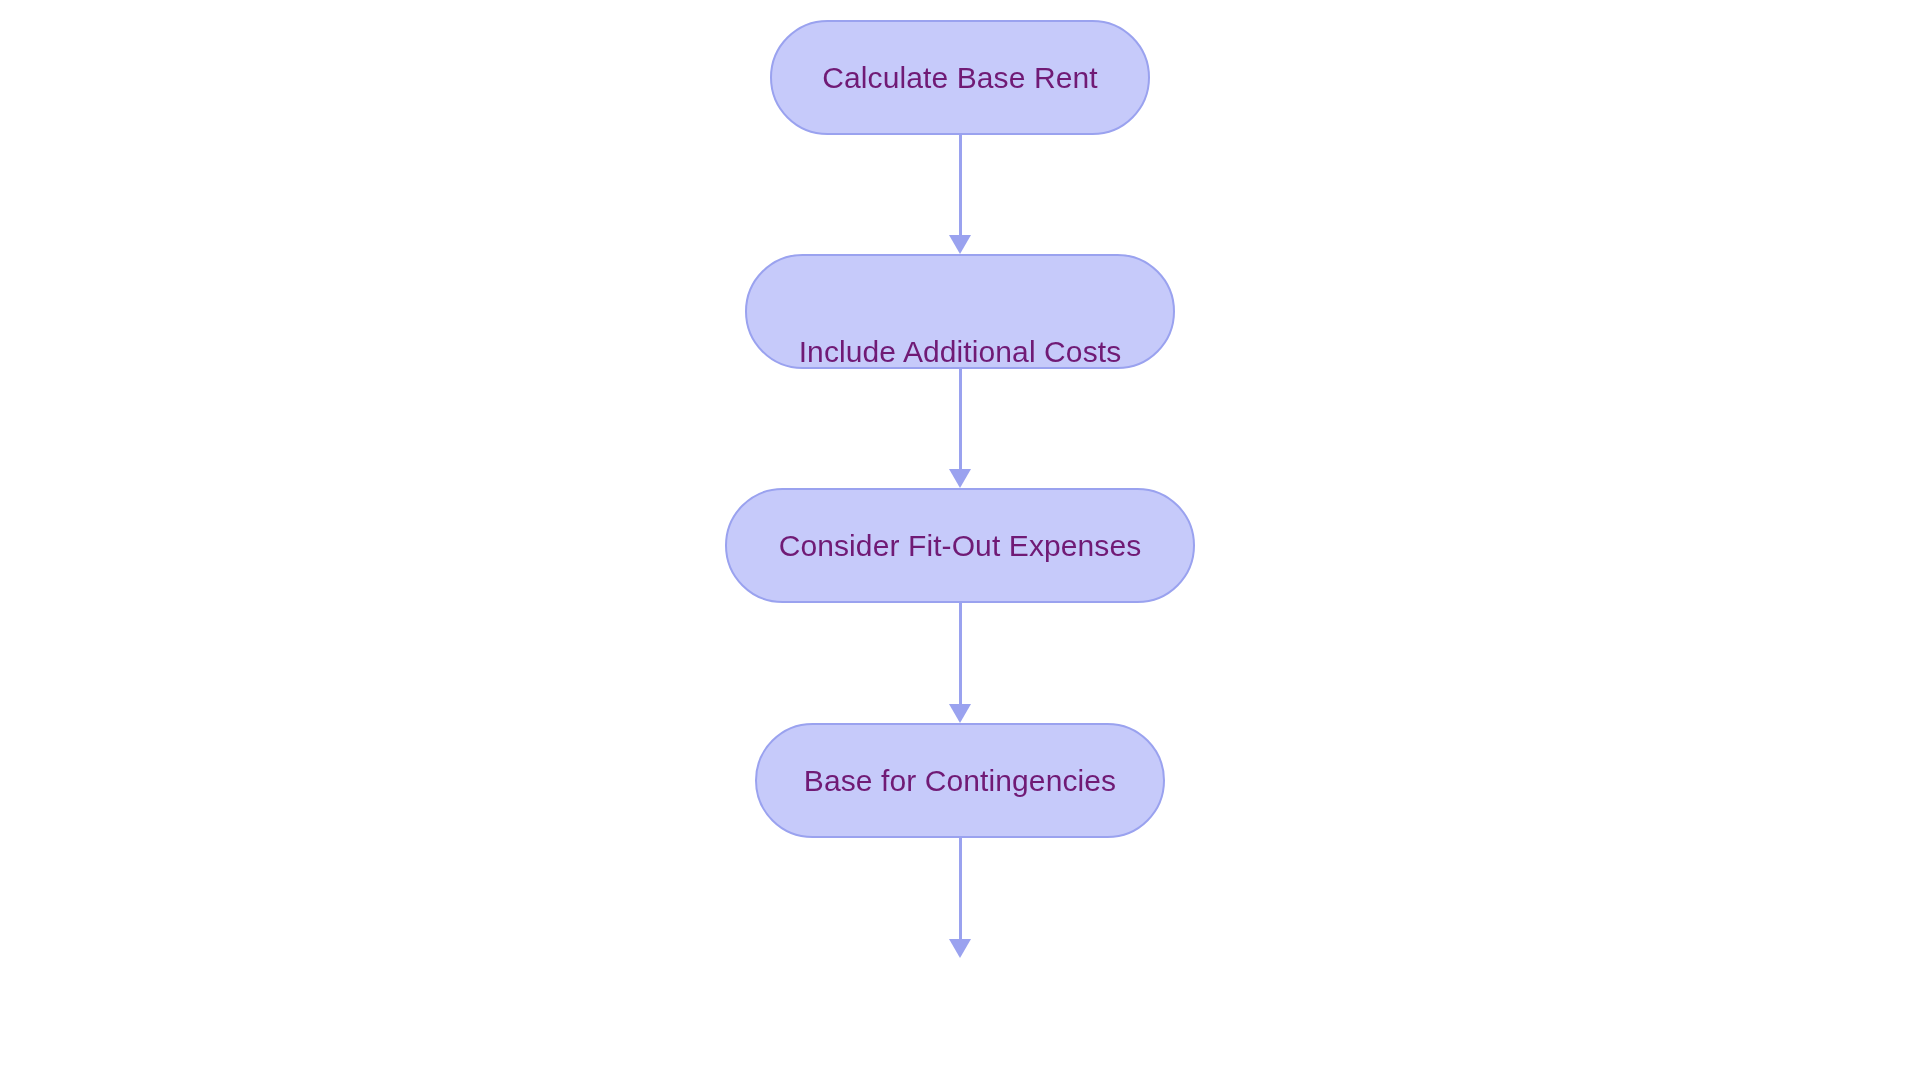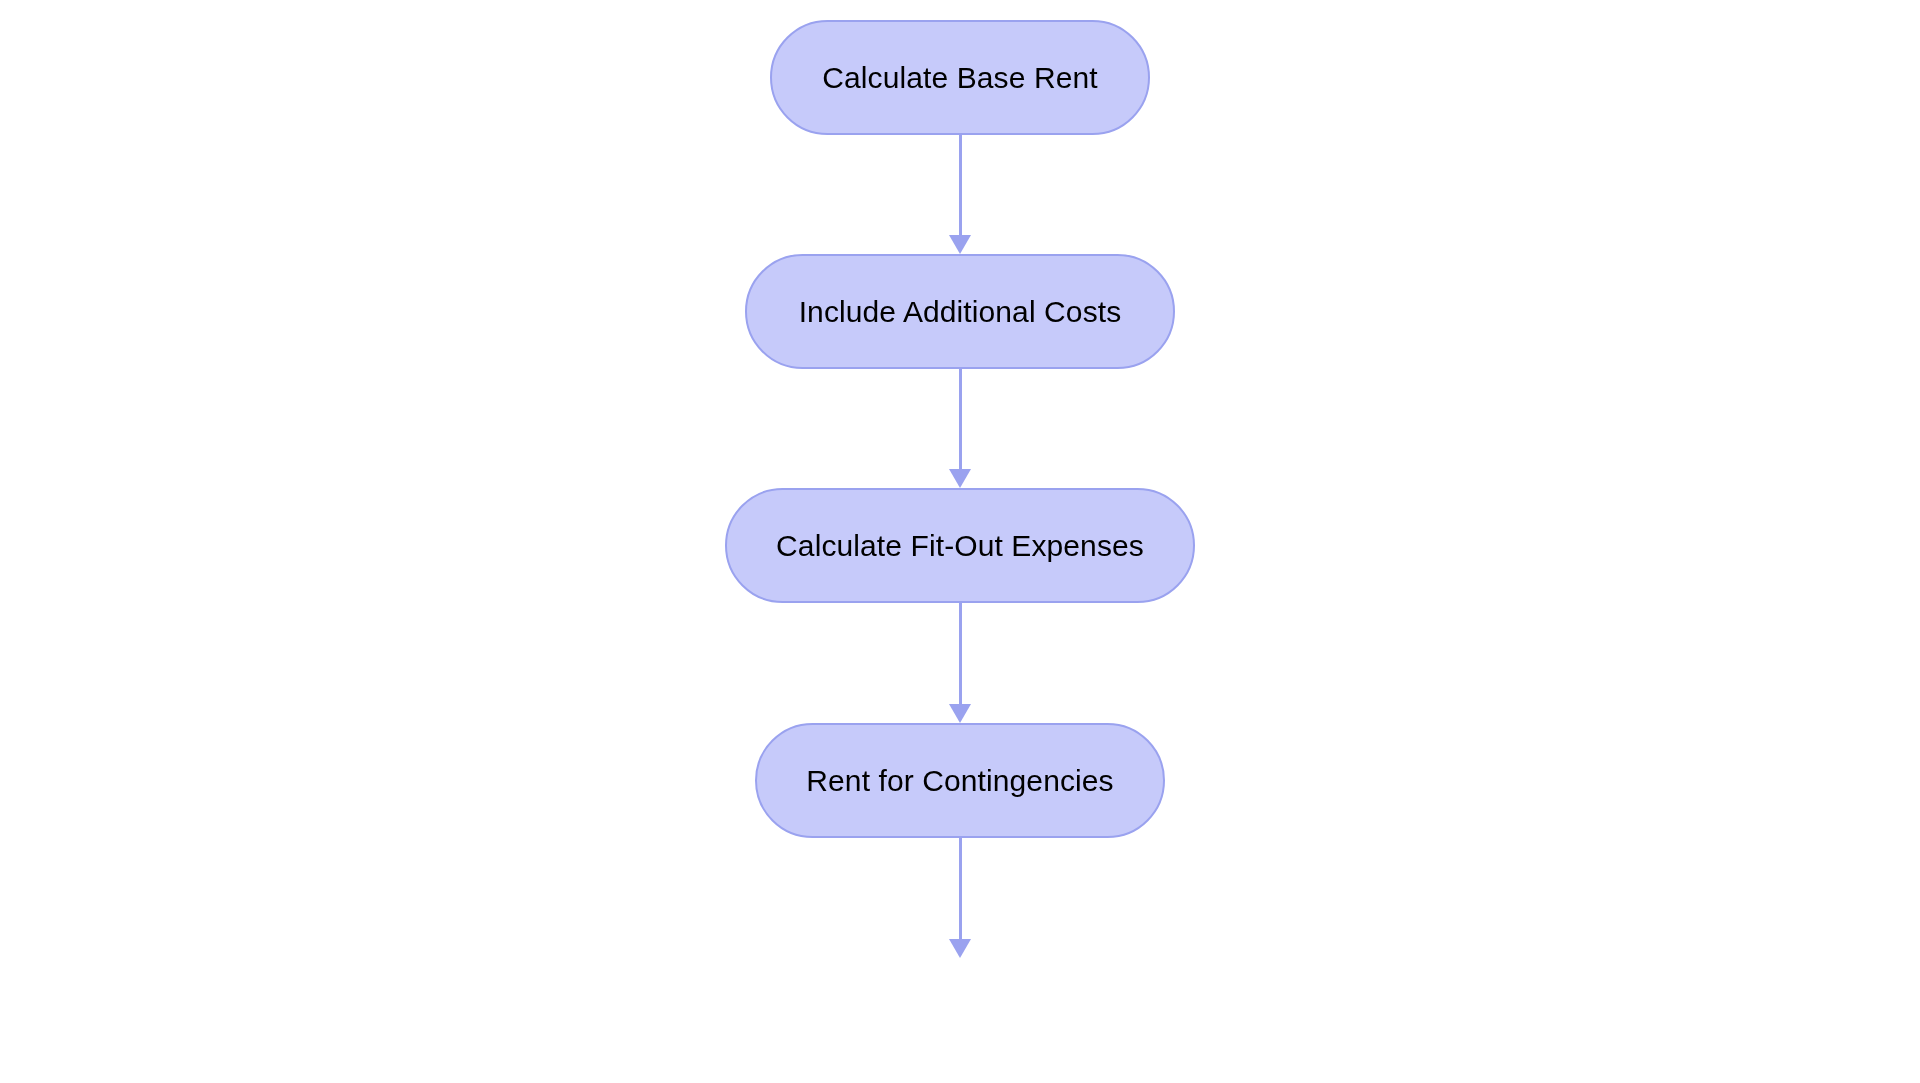--- a/index.html
+++ b/index.html
@@ -42,32 +42,32 @@
     border-radius: 9999px;
     background: #c6cafa;
     display: flex;
     align-items: center;
     justify-content: center;
     padding: 0 42px;
     flex: none;
   }
 
   .node-label {
-    color: #000000;
+    color: #701a75;
     font-size: 30px;
     line-height: 1;
     font-weight: 400;
     letter-spacing: 0.1px;
     white-space: nowrap;
     font-family: "Liberation Sans", "DejaVu Sans", sans-serif;
   }
 
   
   .node.w0 { width: 380px; }
-  .node.w1 { width: 430px; }
+  .node.w1 { width: 430px; align-items: flex-end; }
   .node.w2 { width: 470px; }
   .node.w3 { width: 410px; }
   .node.w4 { width: 414px; }
 
   
   .connector {
     flex: none;
     width: 26px;
     display: flex;
     flex-direction: column;
@@ -116,30 +116,30 @@
     <div class="node w1">
       <span class="node-label">Include Additional Costs</span>
     </div>
 
     <div class="connector gap1">
       <div class="connector-line"></div>
       <div class="connector-arrowhead"></div>
     </div>
 
     <div class="node w2">
-      <span class="node-label">Calculate Fit-Out Expenses</span>
+      <span class="node-label">Consider Fit-Out Expenses</span>
     </div>
 
     <div class="connector gap2">
       <div class="connector-line"></div>
       <div class="connector-arrowhead"></div>
     </div>
 
     <div class="node w3">
-      <span class="node-label">Rent for Contingencies</span>
+      <span class="node-label">Base for Contingencies</span>
     </div>
 
     <div class="connector gap3">
       <div class="connector-line"></div>
       <div class="connector-arrowhead"></div>
     </div>
 
 
   </div>
 </div>

